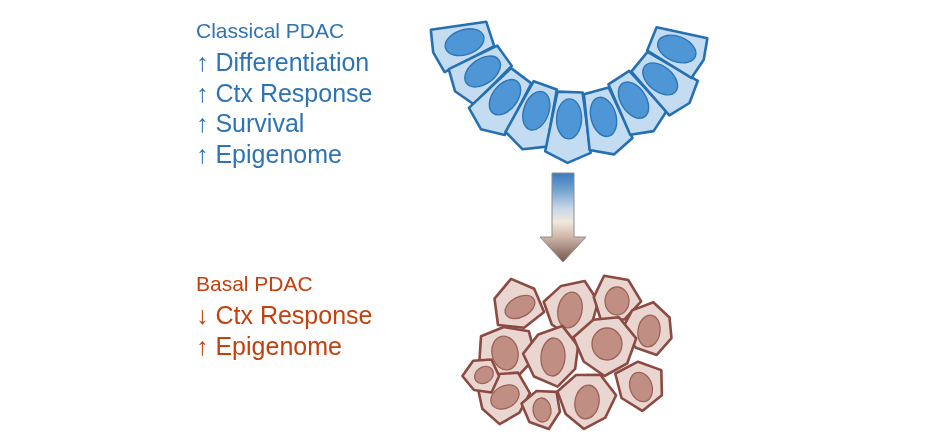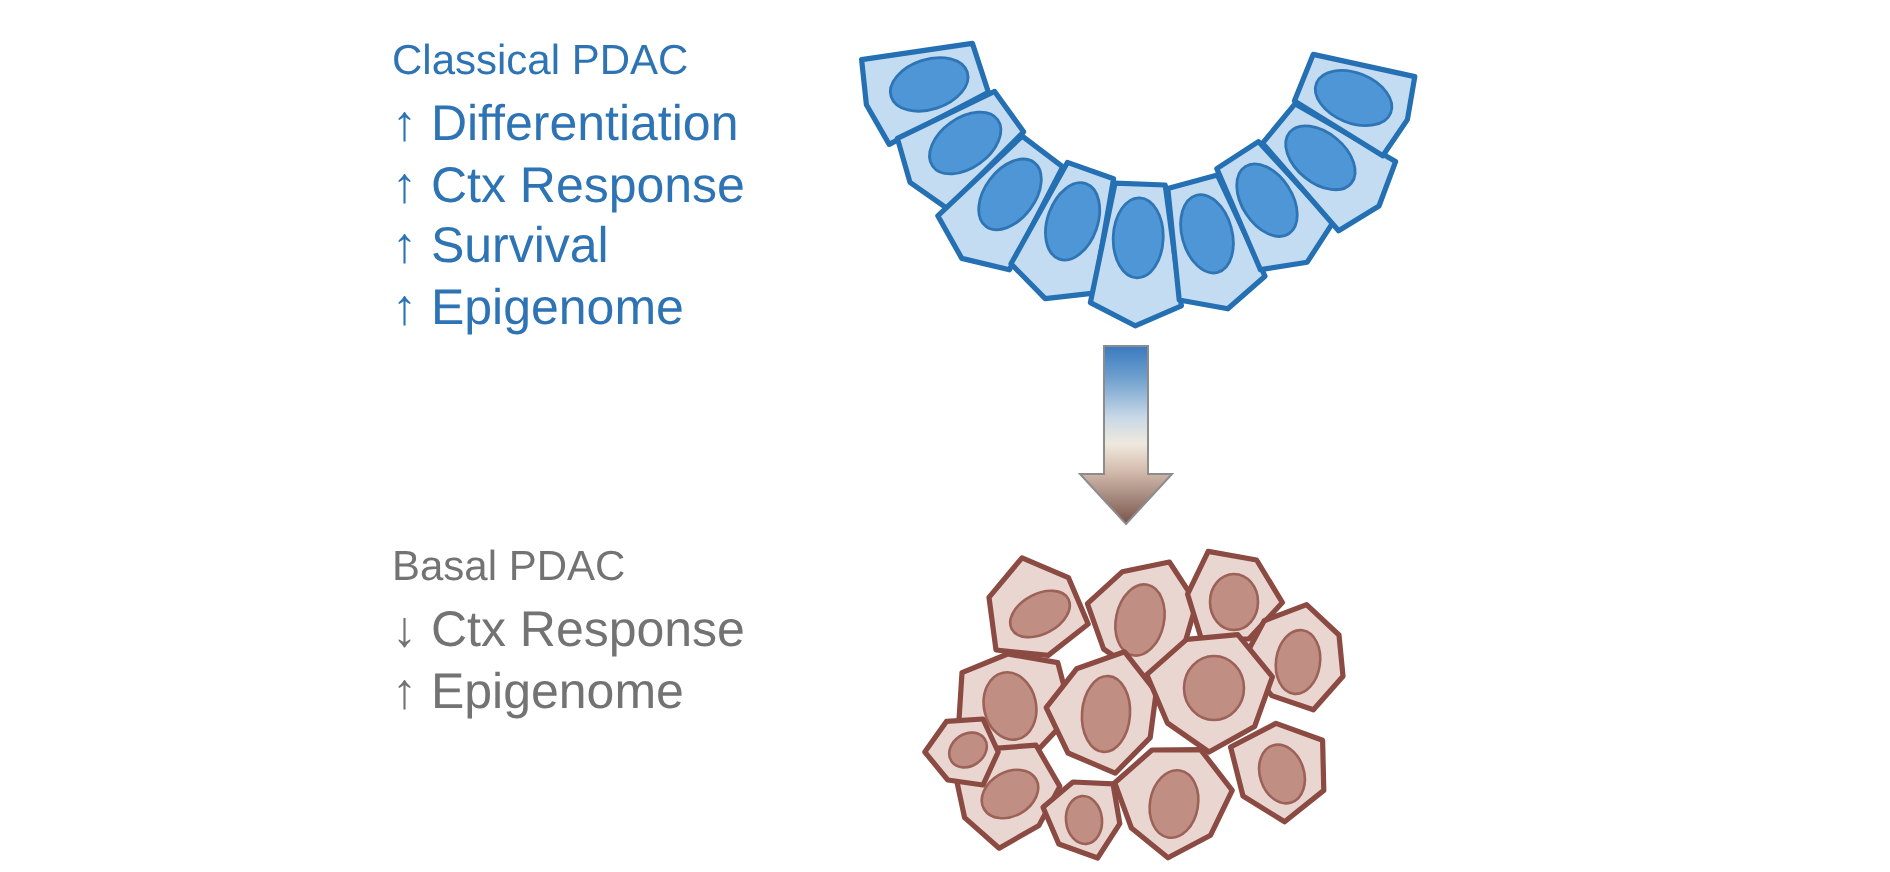--- a/index.html
+++ b/index.html
@@ -34,21 +34,21 @@
 <div id="canvas">
 
   <div id="classical-block" class="text-block" style="color: rgb(46, 116, 181);">
     <div class="heading">Classical PDAC</div>
     <div class="item">↑ Differentiation</div>
     <div class="item">↑ Ctx Response</div>
     <div class="item">↑ Survival</div>
     <div class="item">↑ Epigenome</div>
   </div>
 
-  <div id="basal-block" class="text-block" style="color: #737373;">
+  <div id="basal-block" class="text-block" style="color: #c2410c;">
     <div class="heading">Basal PDAC</div>
     <div class="item">↓ Ctx Response</div>
     <div class="item">↑ Epigenome</div>
   </div>
 
   <svg id="classical-cells" class="illustration" width="290" height="160" viewBox="0 0 290 160">
       <path d="M58.2,16.7 L66.2,41.1 L16.6,67.2 L5.2,47.4 L2.8,24.8 Z" fill="#C4DCF2" stroke="#2470B3" stroke-width="2.6" stroke-linejoin="round"></path>
       <ellipse cx="36.6" cy="37.2" rx="20" ry="12.5" transform="rotate(162 36.6 37.2)" fill="#4E96D6" stroke="#2E75B6" stroke-width="1.4"></ellipse>
       <path d="M69.3,40.7 L83.8,60.9 L45.7,99.3 L27.0,86.2 L20.7,64.2 Z" fill="#C4DCF2" stroke="#2470B3" stroke-width="2.6" stroke-linejoin="round"></path>
       <ellipse cx="54.6" cy="66.5" rx="20" ry="12.5" transform="rotate(144.5 54.6 66.5)" fill="#4E96D6" stroke="#2E75B6" stroke-width="1.4"></ellipse>

